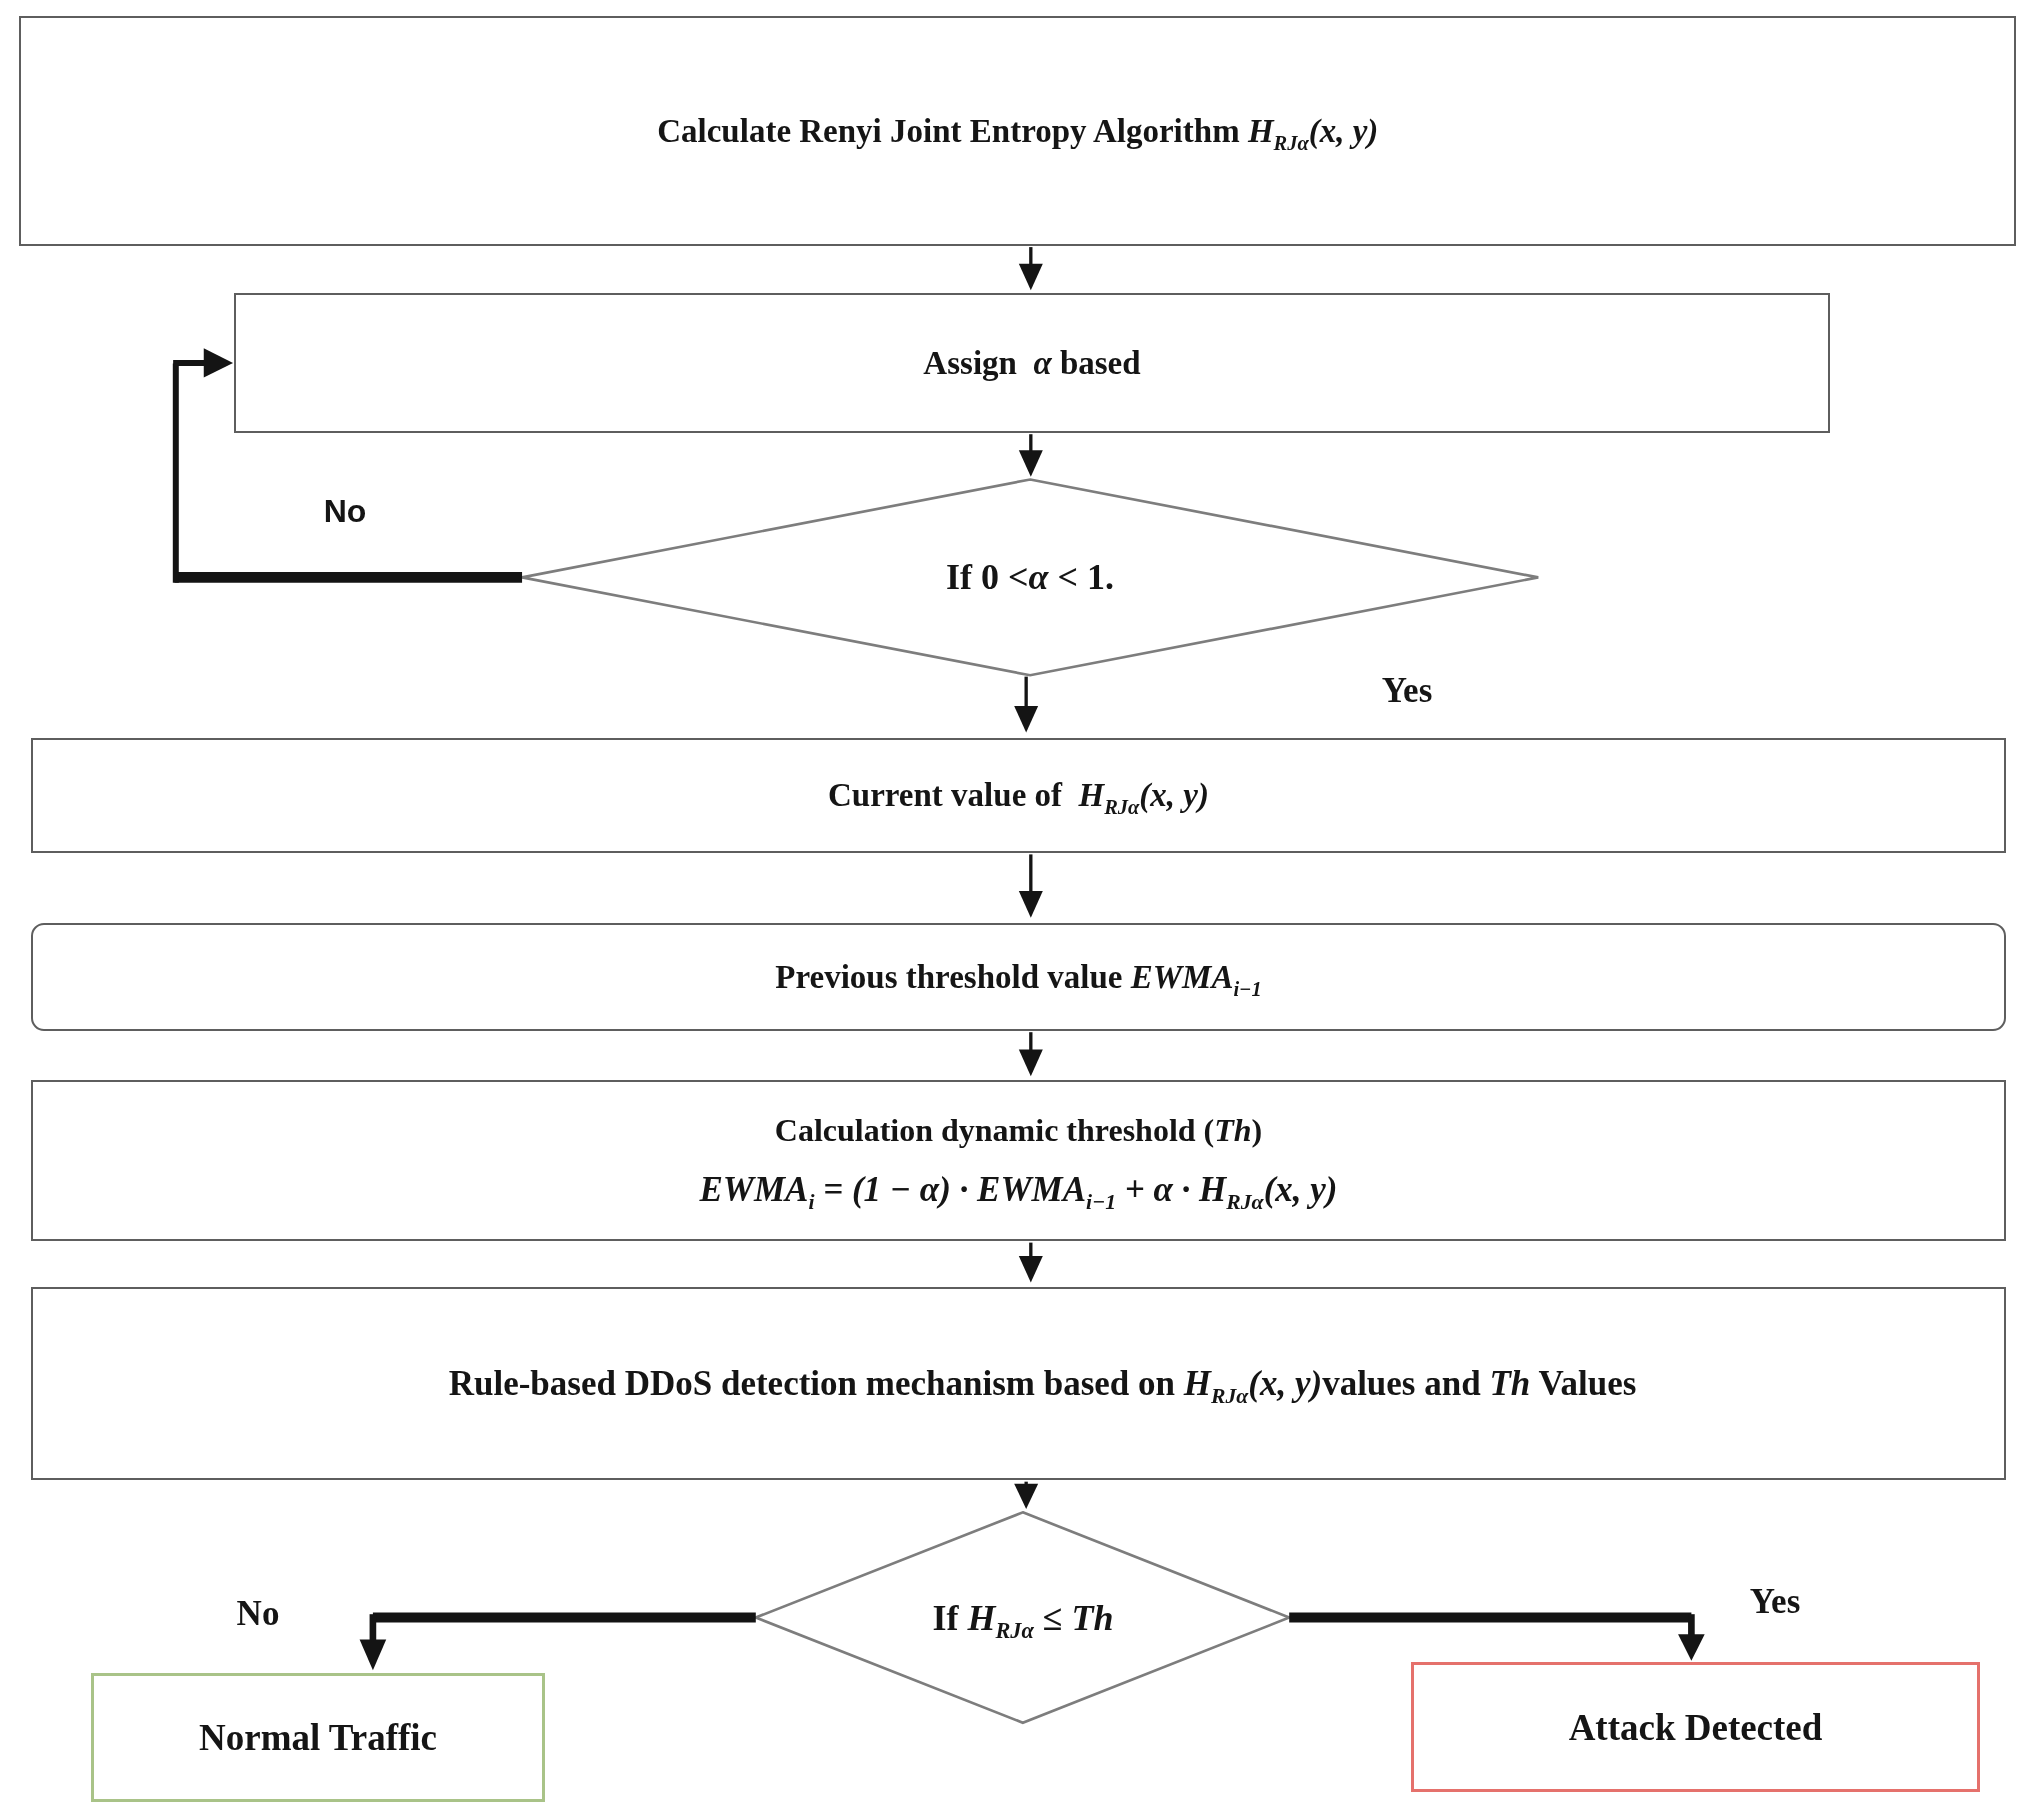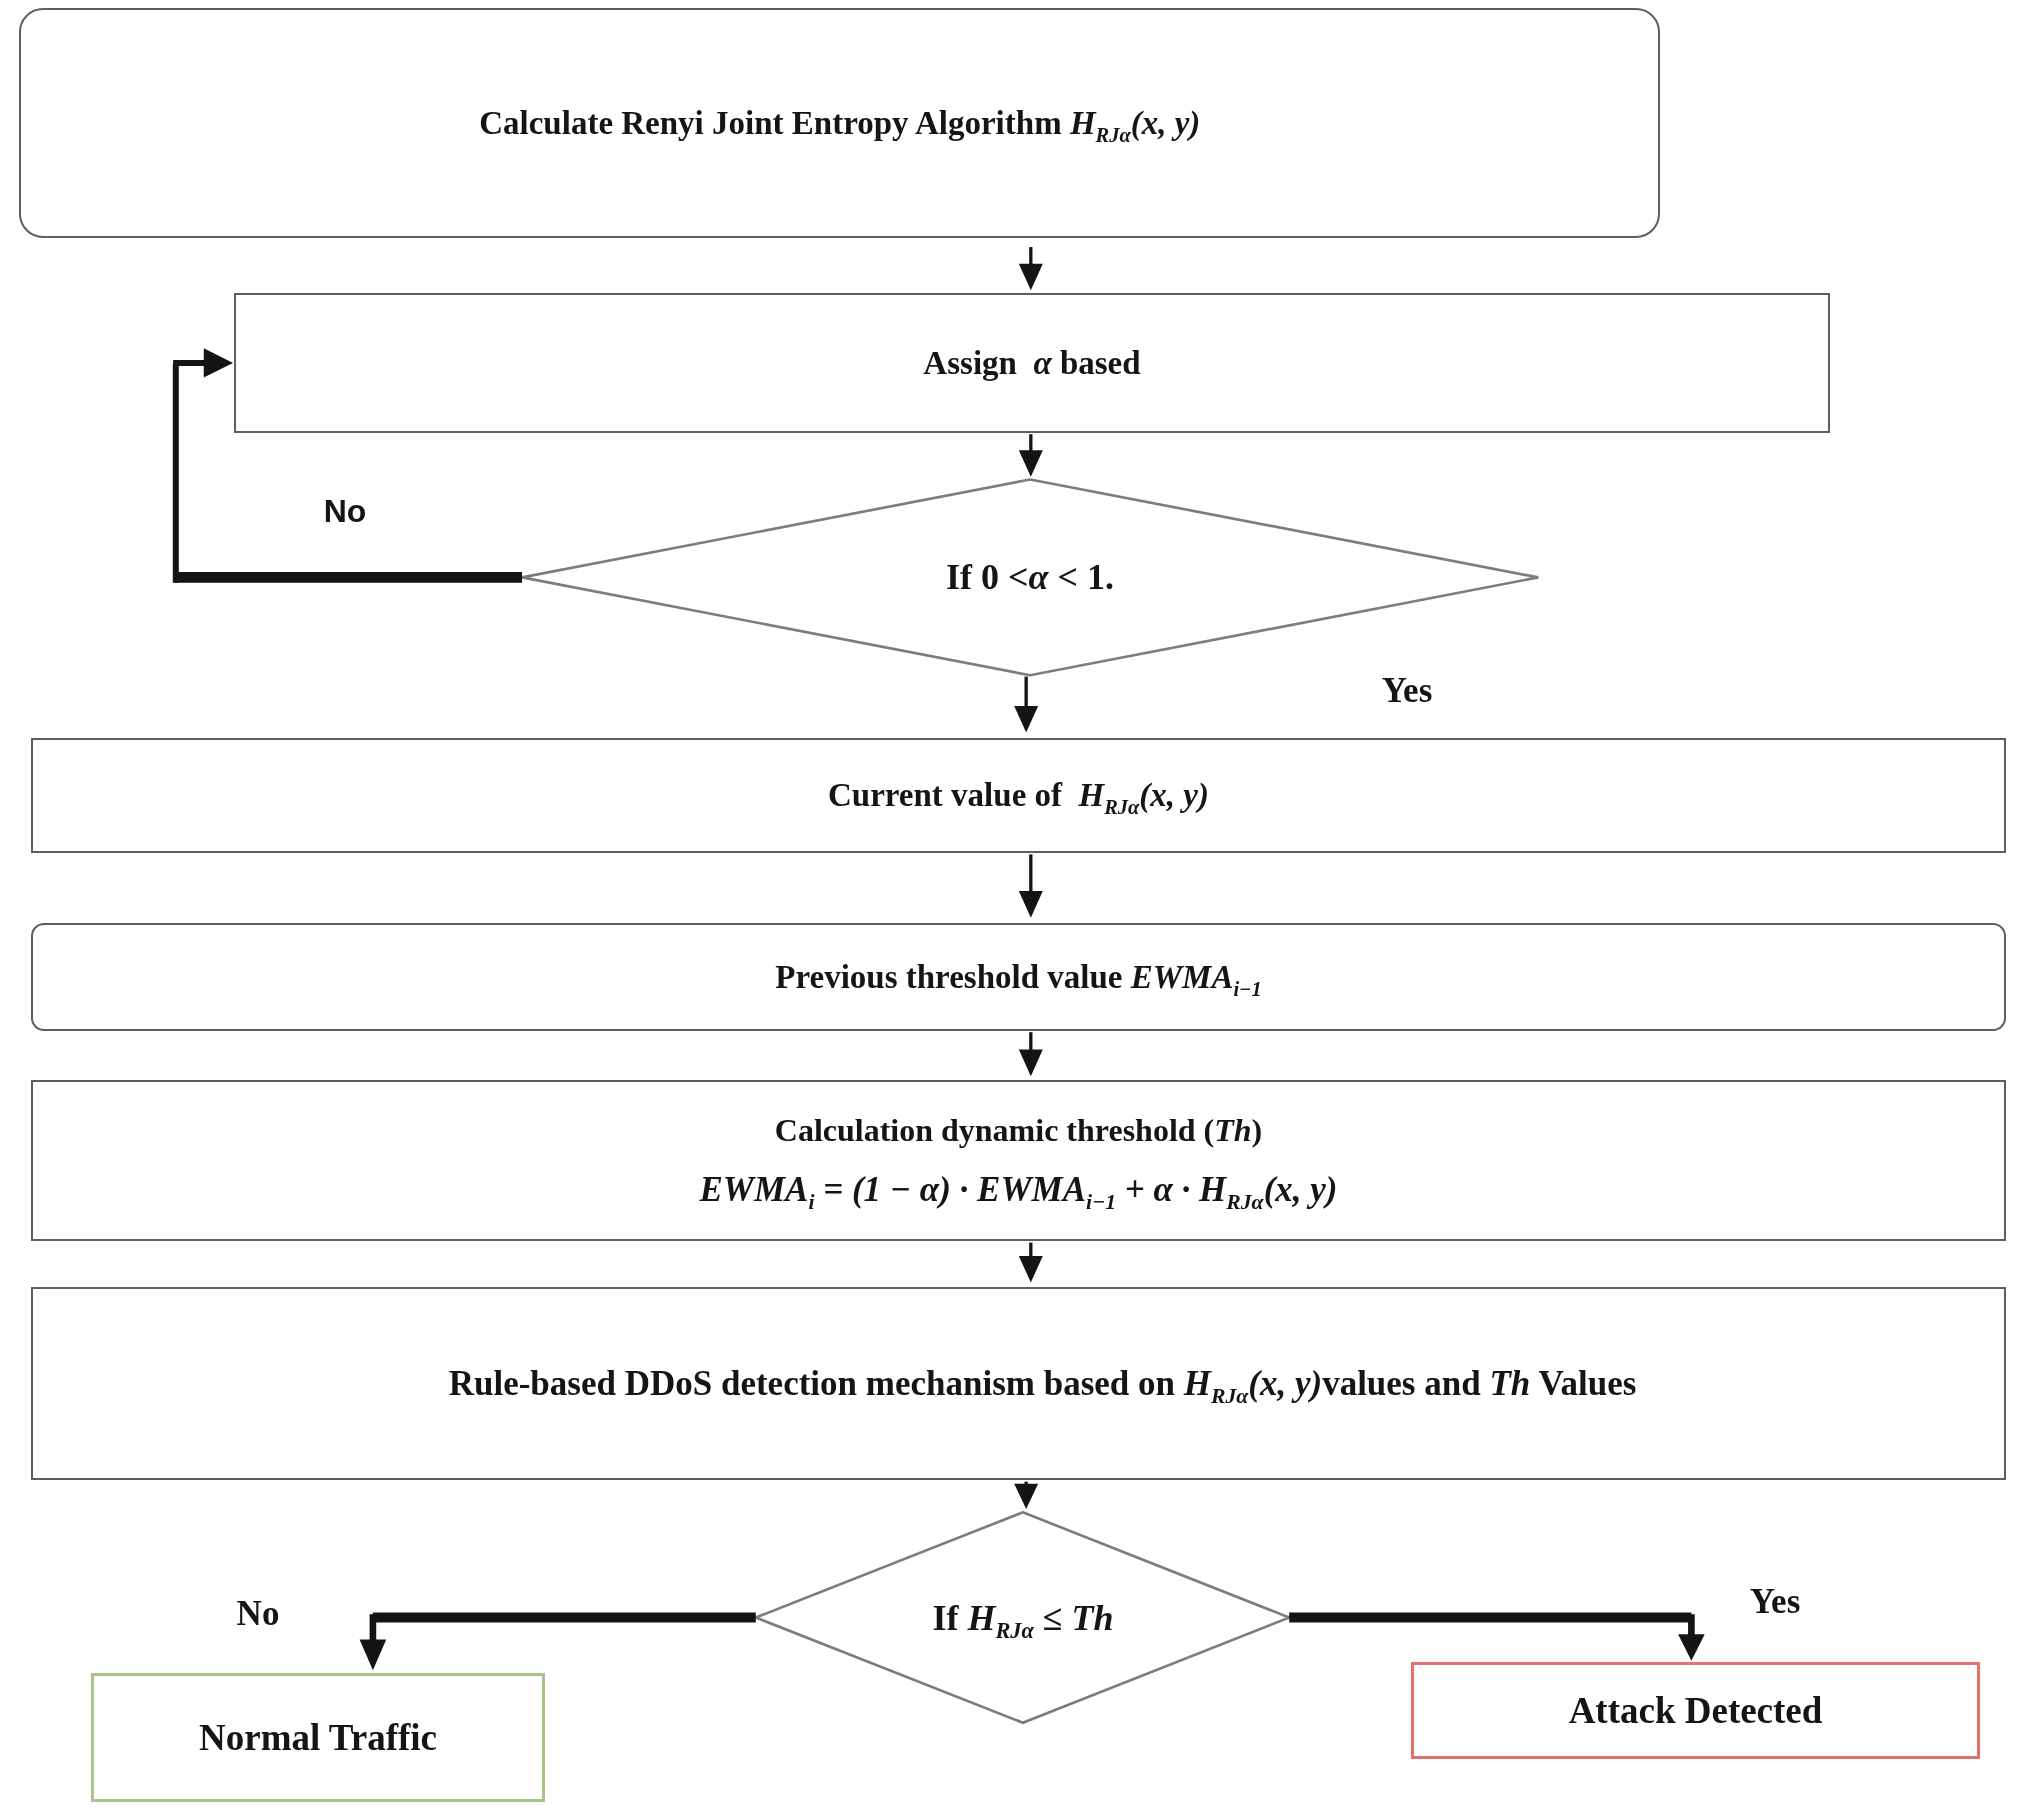--- a/index.html
+++ b/index.html
@@ -9,36 +9,36 @@
   .box{position:absolute;background:#ffffff;border:2.7px solid var(--box-border,#5e5e5e);
        display:flex;align-items:center;justify-content:center;text-align:center;
        font-weight:700;box-sizing:border-box;}
   .box .line{white-space:pre;}
   .stack{display:flex;flex-direction:column;align-items:center;gap:21px;}
   .it{font-style:italic;}
   sub{font-size:0.62em;line-height:0;}
   .dlabel{position:absolute;transform:translate(-50%,-50%);font-weight:700;
           text-align:center;white-space:pre;}
   .pathlabel{position:absolute;transform:translate(-50%,-50%);font-weight:700;white-space:pre;}
-  #box1{left:19.3px;top:8px;width:1641px;height:230px;font-size:33px;border-radius:24px;}
+  #box1{left:19.3px;top:16px;width:1997px;height:230px;font-size:33px;}
   #box2{left:234px;top:293px;width:1596px;height:140px;font-size:33px;}
   #box3{left:31px;top:738px;width:1975px;height:115px;font-size:33px;}
   #box4{left:31px;top:923px;width:1975px;height:108px;font-size:33px;border-radius:13px;}
   #box5{left:31px;top:1080px;width:1975px;height:161px;font-size:32px;}
   #box5 .formula{font-size:35px;}
   #box6{left:31px;top:1287px;width:1975px;height:193px;font-size:35px;padding-left:48px;}
   #diamond1-label{left:1030px;top:577px;font-size:36px;}
   #diamond2-label{left:1023px;top:1618px;font-size:36px;}
   #no1{left:345px;top:511px;font-size:32px;font-family:"Liberation Sans","DejaVu Sans",sans-serif;}
   #yes1{left:1407px;top:691px;font-size:35px;}
   #no2{left:258px;top:1614px;font-size:35px;}
   #yes2{left:1775px;top:1602px;font-size:35px;}
   #normal-box{left:91px;top:1673px;width:454px;height:129px;font-size:37px;
               border:3.3px solid var(--green,#a9c388);font-family:Liberation Serif, serif;}
-  #attack-box{left:1411px;top:1662px;width:569px;height:97px;font-size:37px;
+  #attack-box{left:1411px;top:1662px;width:569px;height:130px;font-size:37px;
               border:3.3px solid var(--red,#e5716c);}
 </style>
 </head>
 <body>
 
 <div id="page">
 
   <svg id="connectors" viewBox="0 0 3056 2727" xmlns="http://www.w3.org/2000/svg">
 
     <polygon points="1547,720 2310,867 1547,1014 784,867" fill="#ffffff" stroke="#7d7d7d" stroke-width="4"></polygon>

